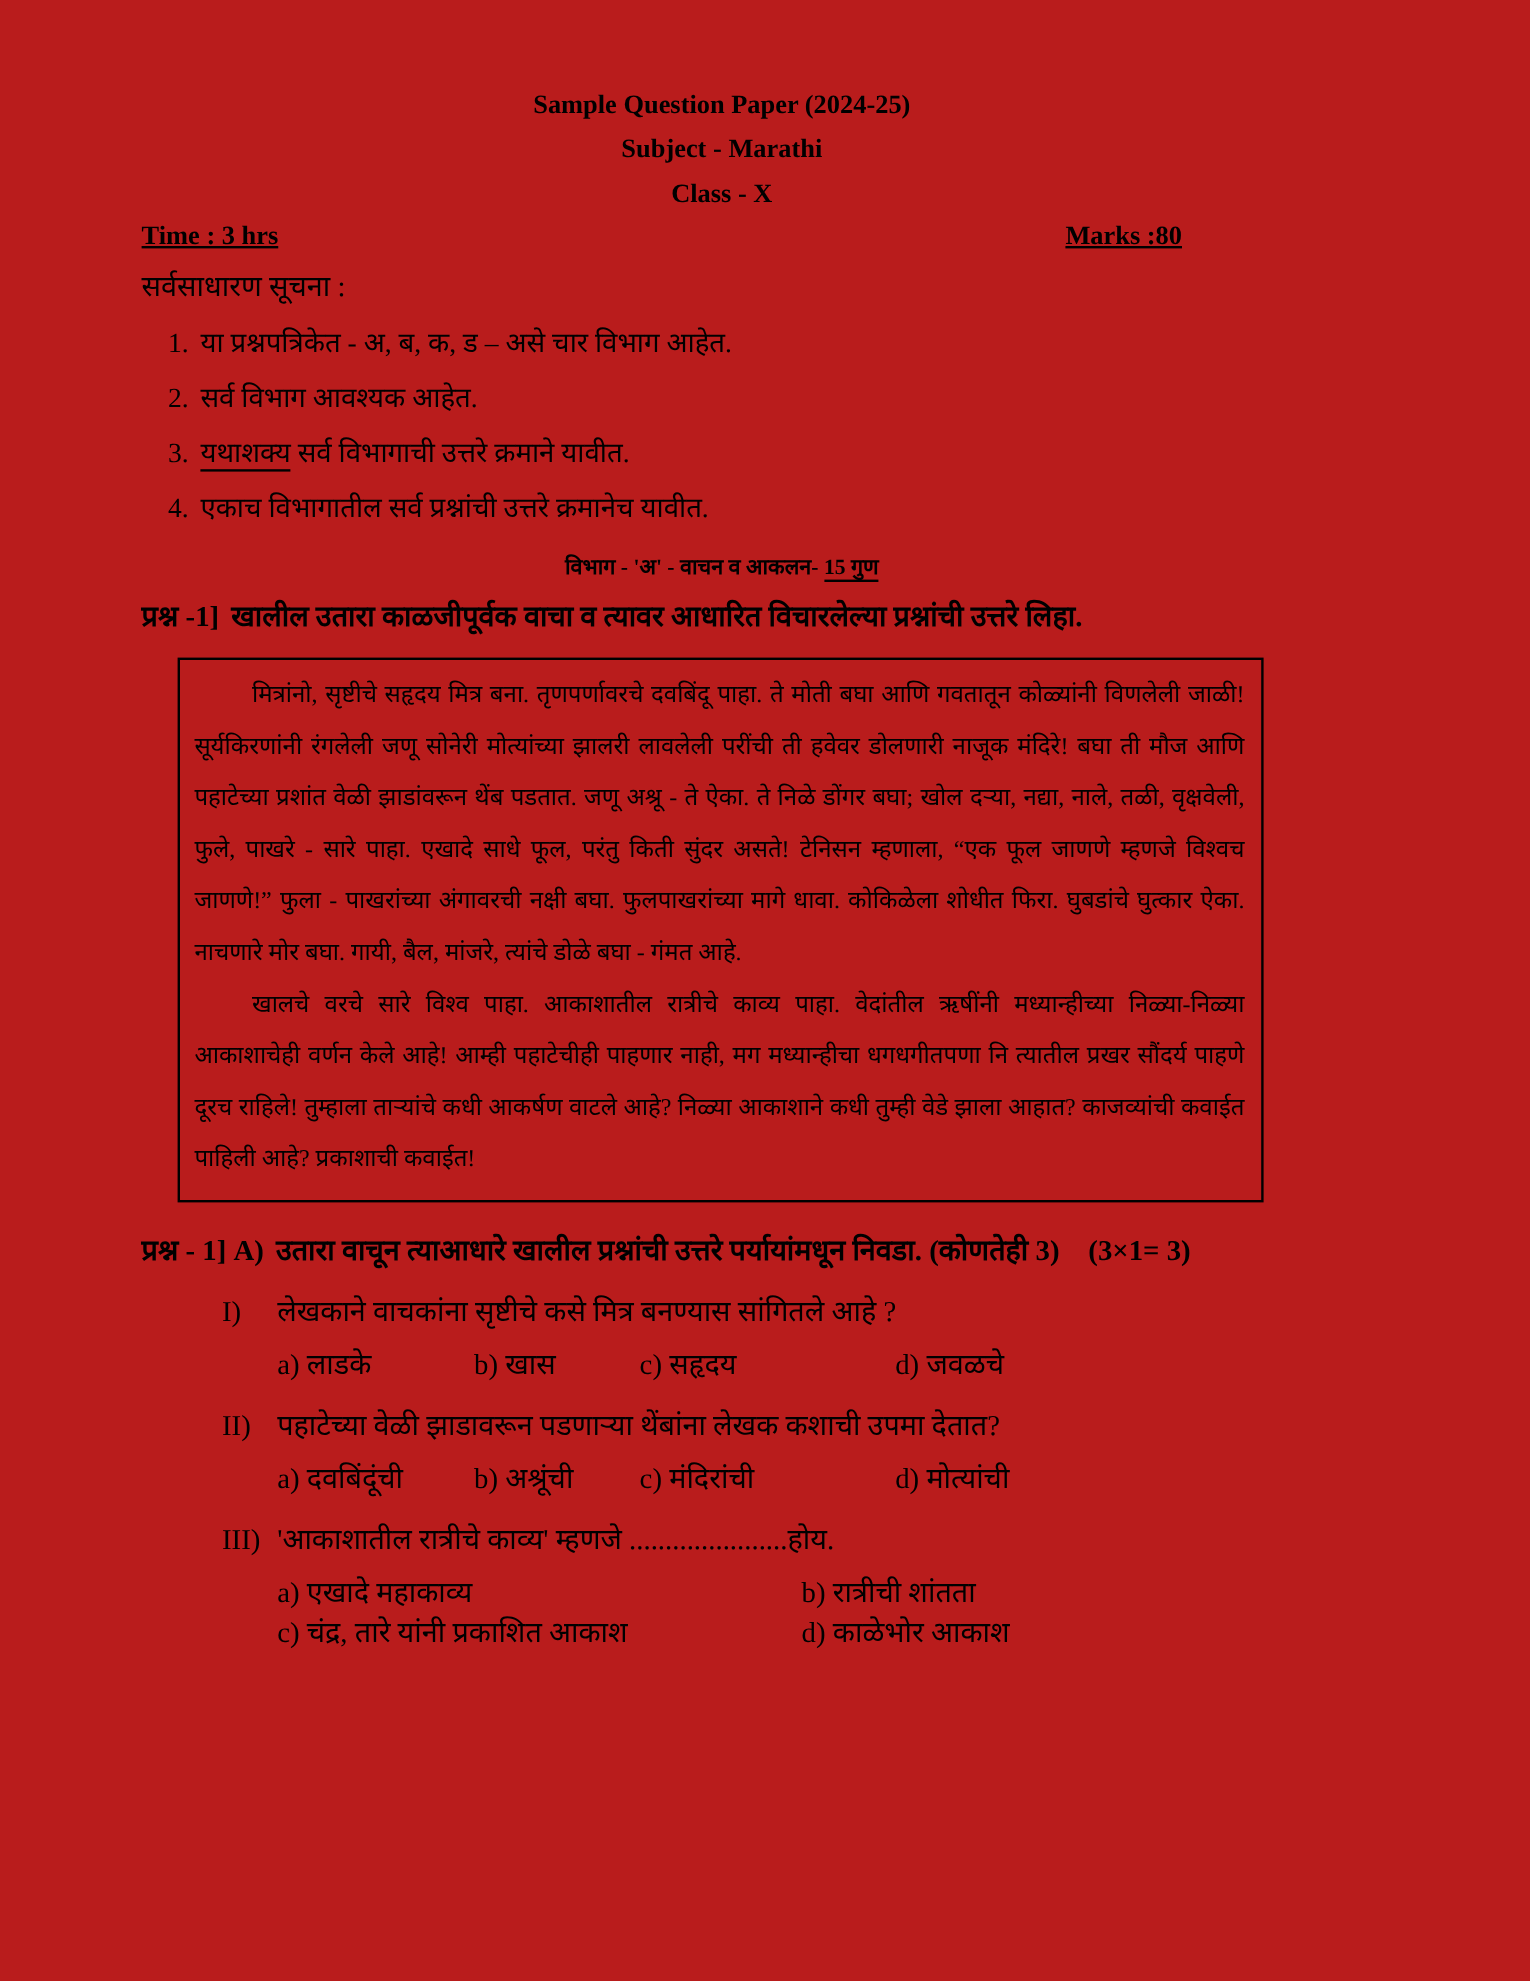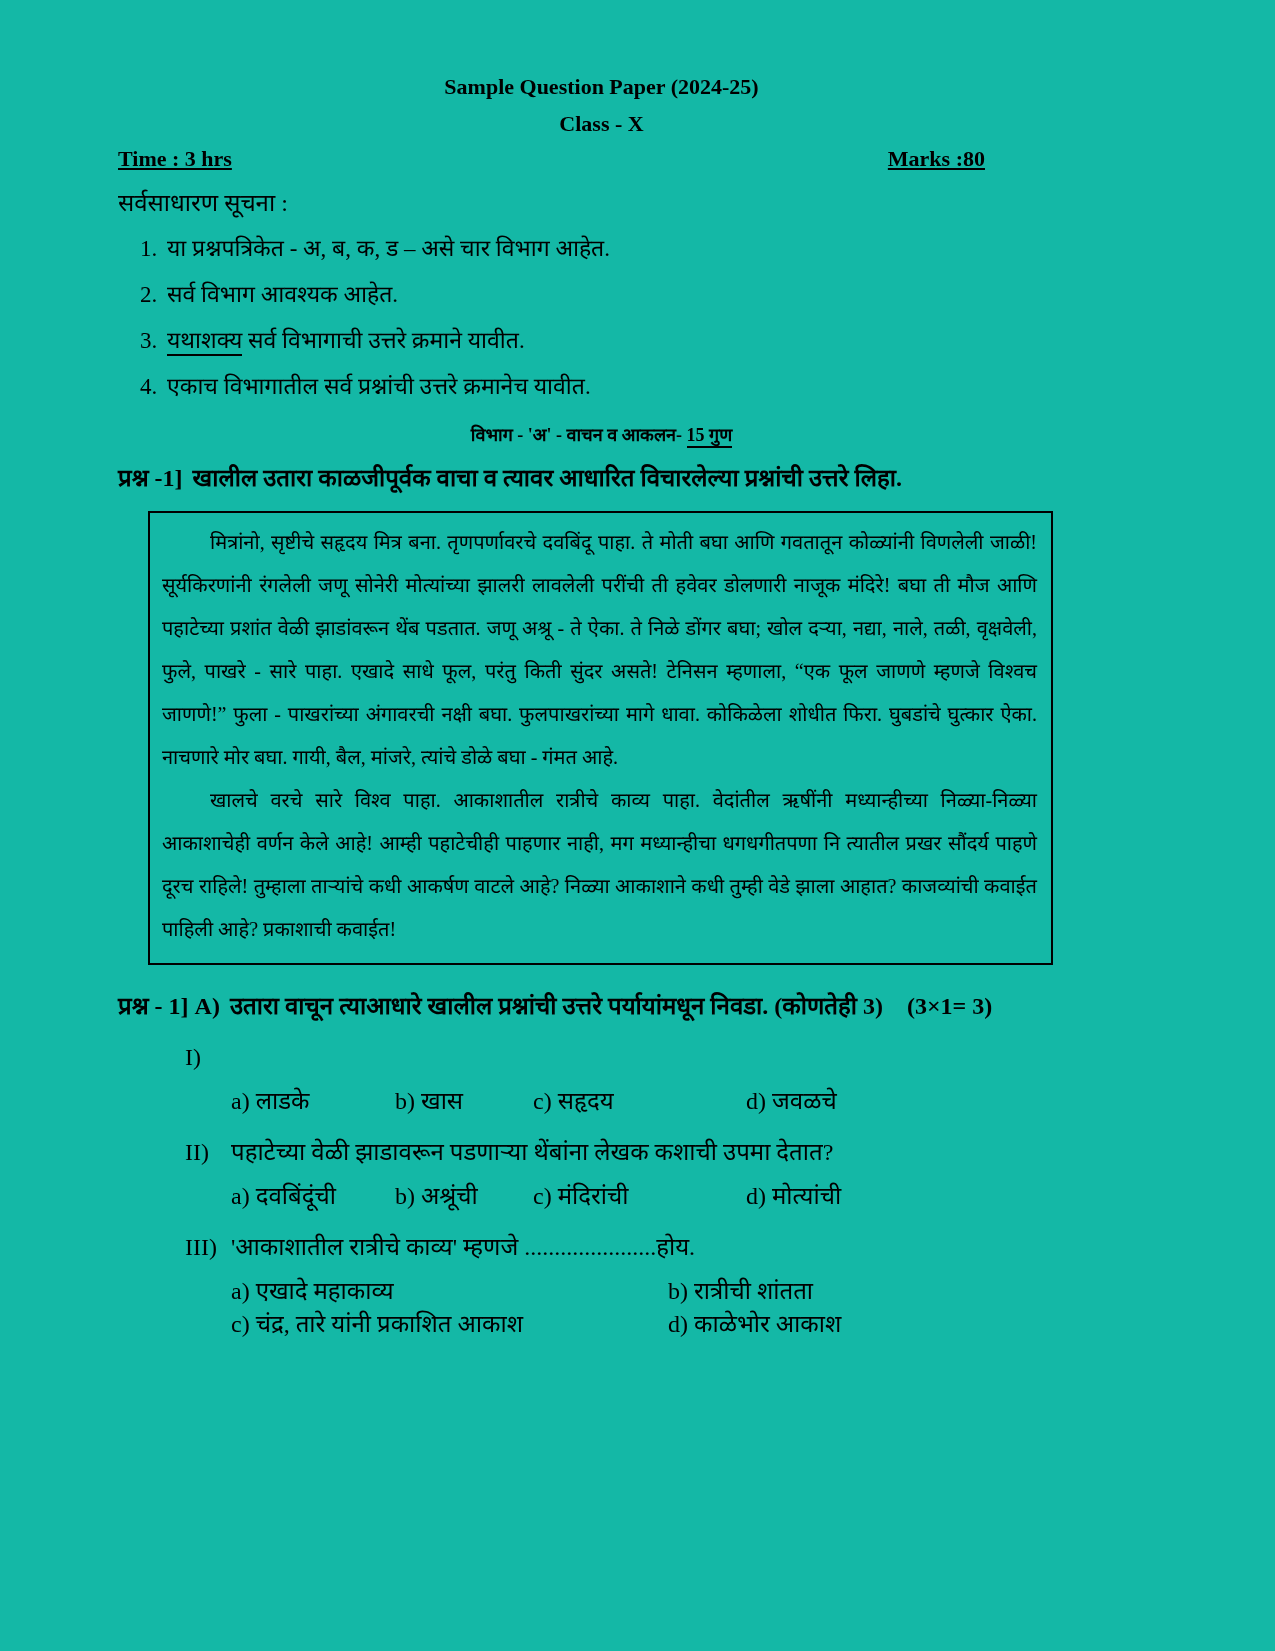--- a/index.html
+++ b/index.html
@@ -2,21 +2,21 @@
 <html><head>
 <meta charset="utf-8">
 <style>
   * { margin:0; padding:0; box-sizing:border-box; }
   html,body { background:#ffffff; }
   body {
     width:1275px; min-height:1651px;
     color:#000;
     font-family:"Liberation Serif","DejaVu Serif",serif;
   }
-  .page { width:1275px; min-height:1651px; background:#14b8a6; padding:68px 100px 40px 118px; }
+  .page { width:1275px; min-height:1651px; background:#b91c1c; padding:68px 100px 40px 118px; }
 
   .doc-header { width:967px; text-align:center; font-weight:700; font-size:22px; line-height:37px; }
 
   .time-marks { width:967px; display:flex; justify-content:space-between; align-items:baseline;
                 font-weight:700; font-size:22px; line-height:30px; margin-top:2px;text-decoration:underline; }
   .time-marks .marks { margin-right:100px; }
 
   .instructions { margin-top:12px; font-size:23px; }
   .instr-heading { font-size:24px; line-height:34px; margin-bottom:12px; }
   .instr-item { display:flex; margin-left:22px; line-height:33px; margin-bottom:13px; }
@@ -46,20 +46,21 @@
   .inline-options .opt:nth-child(3) { width:207px; }
   .grid-options { display:grid; grid-template-columns:437px auto; row-gap:0; }
 </style>
 </head>
 <body>
 
 <div class="page">
 
   <header class="doc-header">
     <div>Sample Question Paper (2024-25)</div>
+    <div>Subject - Marathi</div>
     <div>Class - X</div>
   </header>
 
   <div class="time-marks">
     <span>Time : 3 hrs</span>
     <span class="marks">Marks :80</span>
   </div>
 
   <section class="instructions">
     <div class="instr-heading">सर्वसाधारण सूचना :</div>
@@ -95,20 +96,21 @@
     <p class="passage-para">खालचे वरचे सारे विश्व पाहा. आकाशातील रात्रीचे काव्य पाहा. वेदांतील ऋषींनी मध्यान्हीच्या निळ्या-निळ्या आकाशाचेही वर्णन केले आहे! आम्ही पहाटेचीही पाहणार नाही, मग मध्यान्हीचा धगधगीतपणा नि त्यातील प्रखर सौंदर्य पाहणे दूरच राहिले! तुम्हाला ताऱ्यांचे कधी आकर्षण वाटले आहे? निळ्या आकाशाने कधी तुम्ही वेडे झाला आहात? काजव्यांची कवाईत पाहिली आहे? प्रकाशाची कवाईत!</p>
   </div>
 
   <div class="q-heading q1a">
     <span class="q-label">प्रश्न - 1] A)</span><span>उतारा वाचून त्याआधारे खालील प्रश्नांची उत्तरे पर्यायांमधून निवडा. (कोणतेही 3)</span><span class="q1a-marks">(3×1= 3)</span>
   </div>
 
   <div class="mcq">
     <div class="mcq-line">
       <span class="mcq-num">I)</span>
+      <span class="mcq-text">लेखकाने वाचकांना सृष्टीचे कसे मित्र बनण्यास  सांगितले आहे ?</span>
     </div>
     <div class="mcq-options inline-options">
       <span class="opt"><span>a)</span> <span>लाडके</span></span>
       <span class="opt"><span>b)</span> <span>खास</span></span>
       <span class="opt"><span>c)</span> <span>सहृदय</span></span>
       <span class="opt"><span>d)</span> <span>जवळचे</span></span>
     </div>
   </div>
 
   <div class="mcq">

